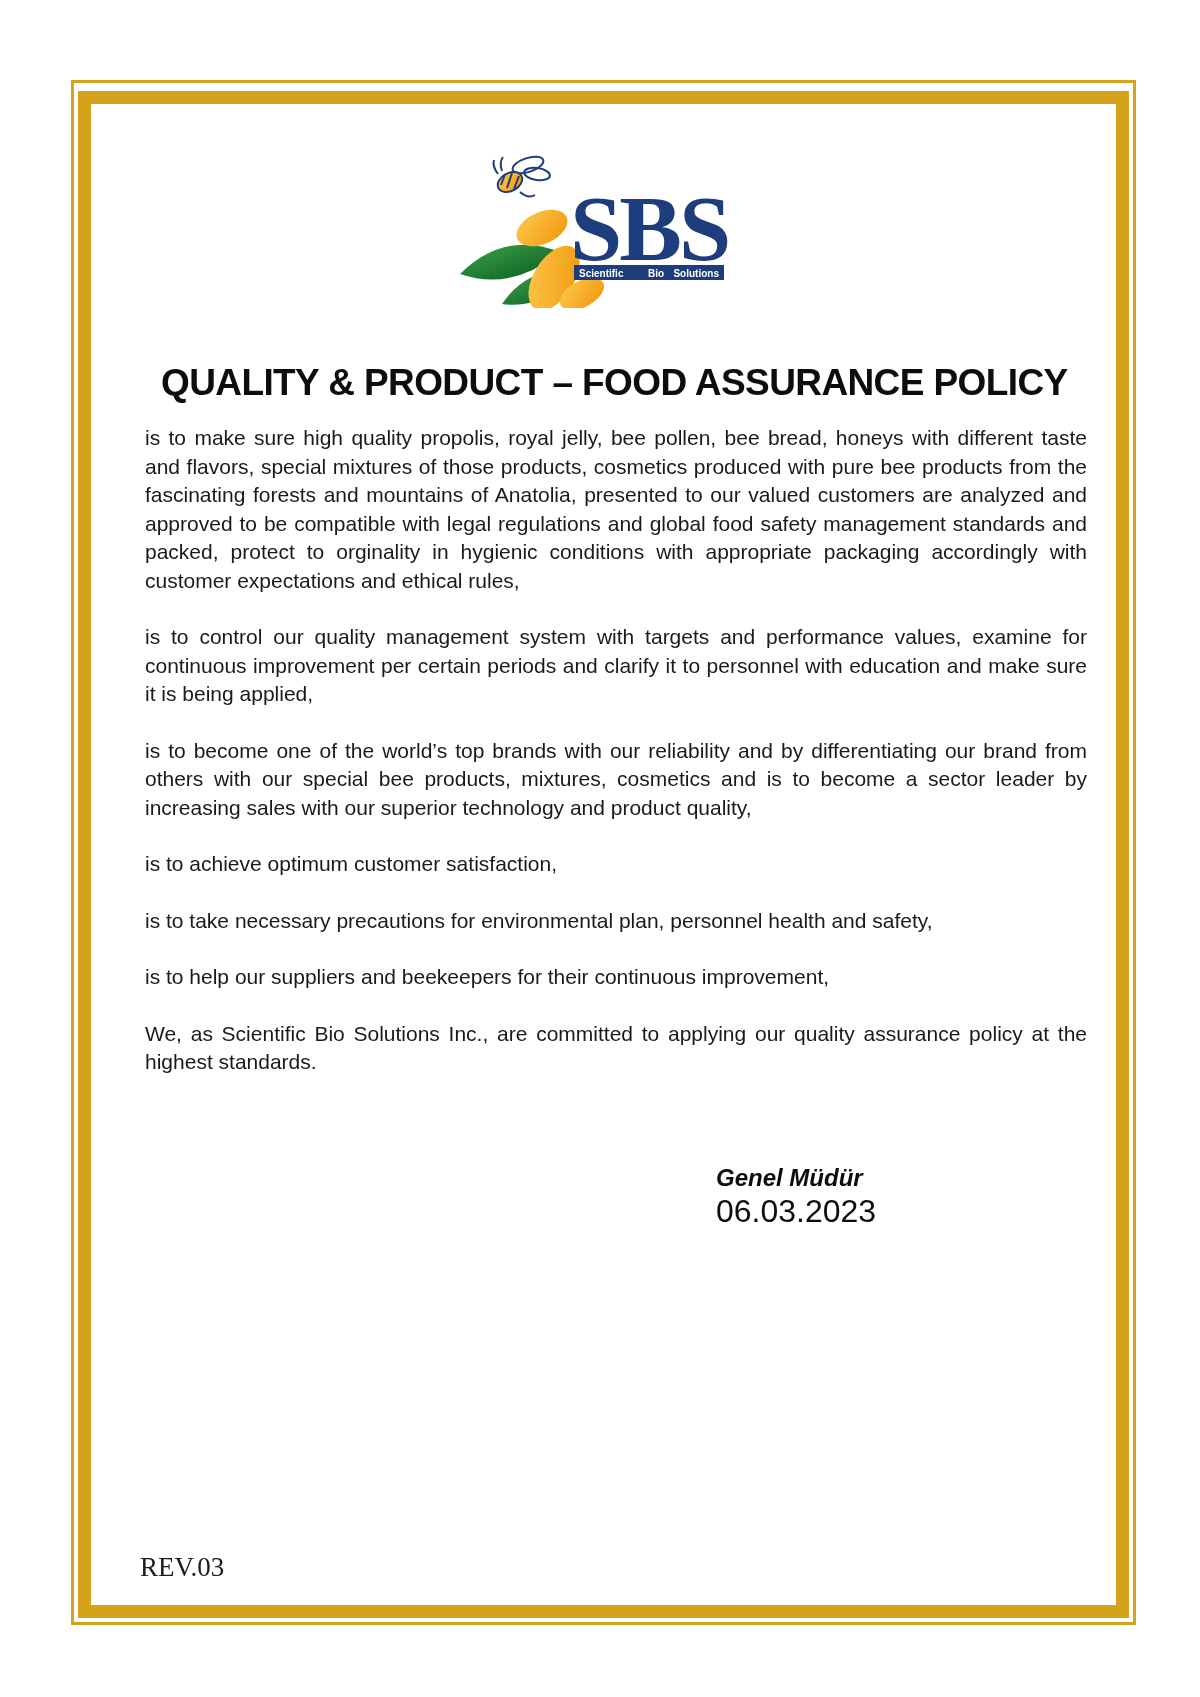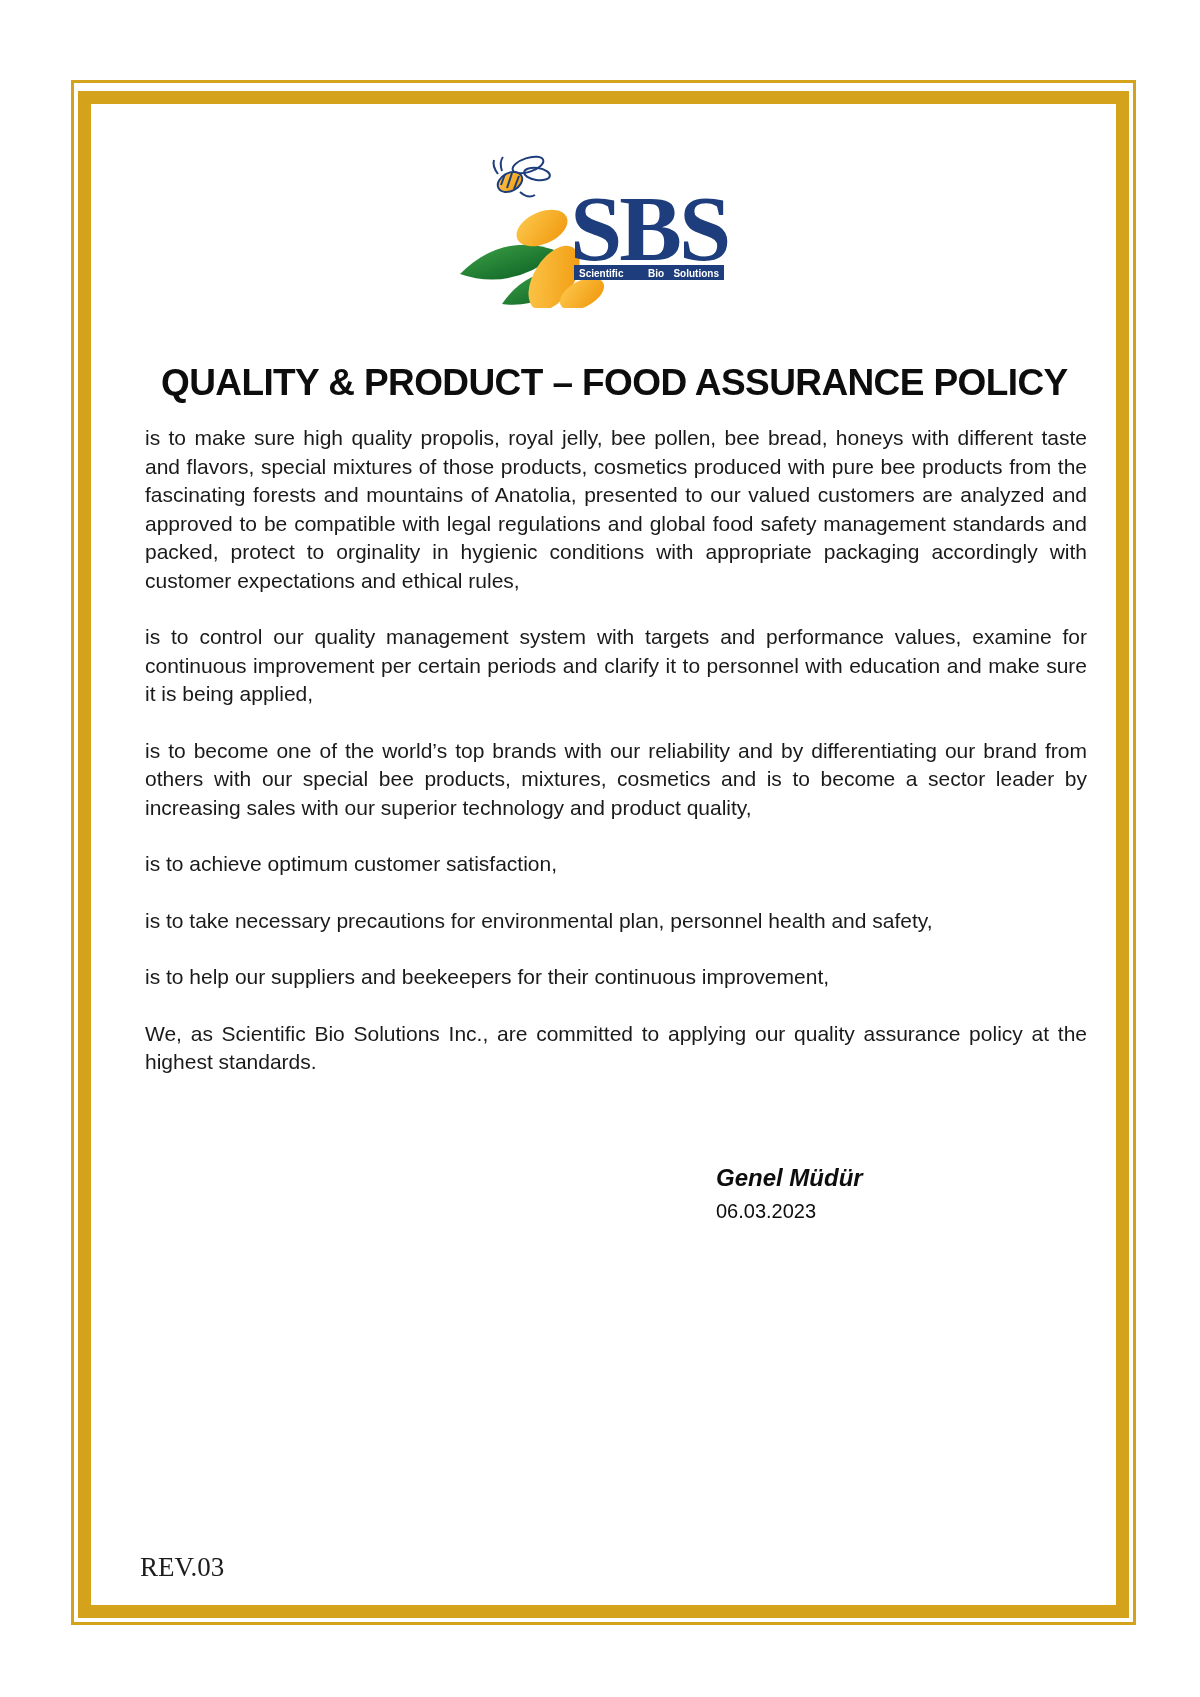--- a/index.html
+++ b/index.html
@@ -38,21 +38,21 @@
   }
   .content { position:absolute; left:133px; top:424px; width:954px; }
   .content p {
     margin:0 0 28px 12px;
     font-size:21px; line-height:28.5px;
     text-align:justify;
     color:var(--ink,#1a1a1a);
   }
   .signature { position:absolute; left:716px; top:1160px; color:#0d0d0d; }
   .sig-role, .sig-name { font-size:24px; font-weight:bold; line-height:35px;font-style:italic; }
-  .sig-date { font-size:20px; line-height:33px; }
+  .sig-date { font-size:32px; line-height:33px;text-align:right; }
   .revision {
     position:absolute; left:140px; top:1552px;
     font-family:"Liberation Serif", serif;
     font-size:27px; color:#1c1c1c;
   }
 </style>
 </head>
 <body>
 
 <div class="page">

